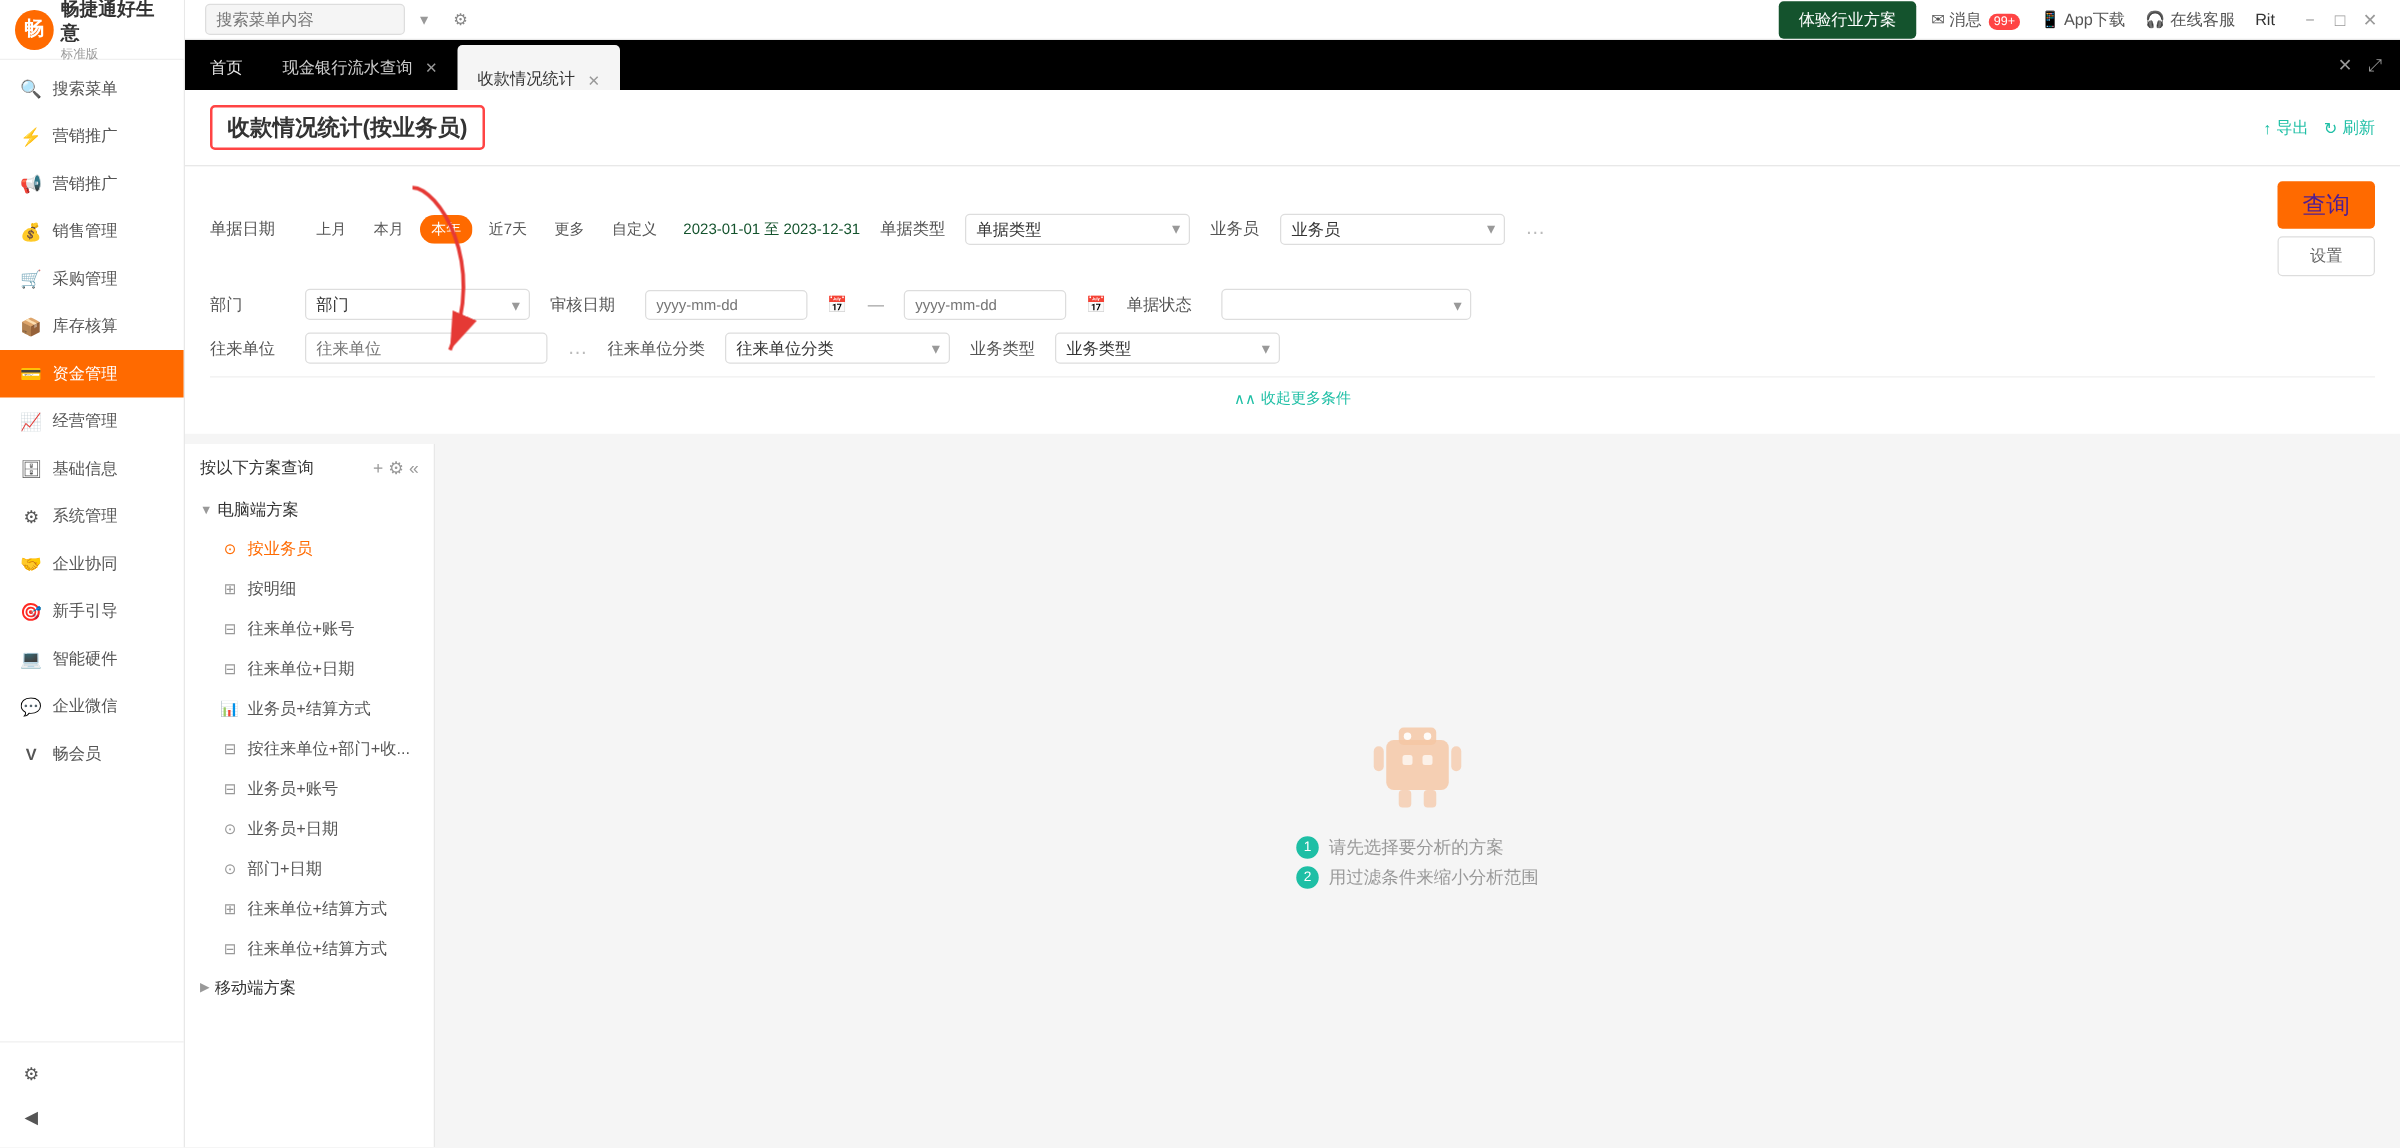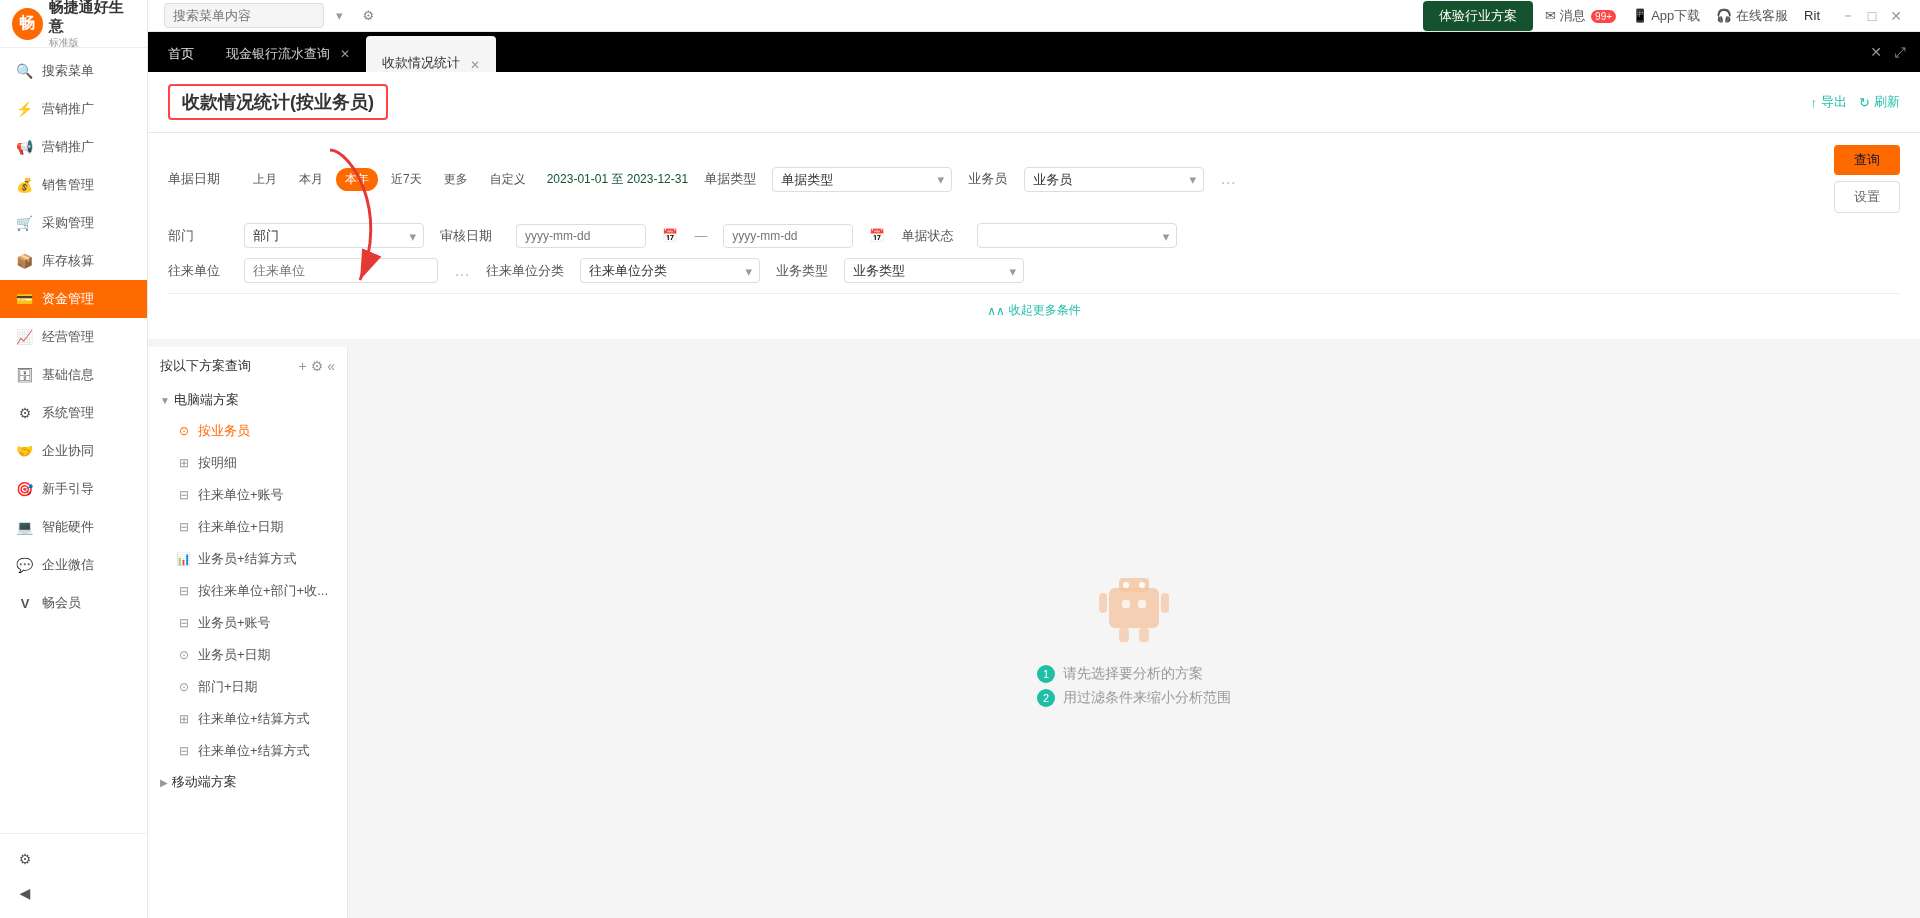--- a/index.html
+++ b/index.html
@@ -57,21 +57,21 @@
     .filter-date-group { display: flex; align-items: center; gap: 4px; }
     .date-quick-btn { padding: 2px 8px; border-radius: 3px; cursor: pointer; font-size: 12px; color: #555; border: 1px solid transparent; text-align: right; }
     .date-quick-btn.active { background: #ff6a00; color: white; border-radius: 12px; }
     .date-range { font-size: 12px; color: #14532d; margin-left: 8px; }
     .filter-select { border: 1px solid #ddd; border-radius: 4px; padding: 4px 24px 4px 8px; font-size: 13px; color: #333; background: white; cursor: pointer; min-width: 180px; appearance: none; position: relative; }
     .filter-select-wrap { position: relative; display: inline-block; }
     .filter-select-wrap::after { content: '▾'; position: absolute; right: 8px; top: 50%; transform: translateY(-50%); color: #999; pointer-events: none; }
     .filter-input { border: 1px solid #ddd; border-radius: 4px; padding: 4px 8px; font-size: 13px; color: #999; background: white; min-width: 180px; }
     .filter-input-date { border: 1px solid #ddd; border-radius: 4px; padding: 4px 8px; font-size: 12px; color: #bbb; background: white; width: 130px; }
     .filter-dash { color: #999; }
-    .btn-query { background: #ff6a00; color: #0f172a; border: none; border-radius: 4px; padding: 6px 20px; font-size: 13px; cursor: pointer; }
+    .btn-query { background: #ff6a00; color: #4c1d95; border: none; border-radius: 4px; padding: 6px 20px; font-size: 19px; cursor: pointer; }
     .btn-setting { background: white; color: #666; border: 1px solid #ddd; border-radius: 4px; padding: 6px 16px; font-size: 13px; cursor: pointer; }
 
     .filter-actions { display: flex; flex-direction: column; gap: 6px; margin-left: auto; }
 
     .collapse-bar { display: flex; justify-content: center; align-items: center; padding: 8px; color: #1ebfa5; cursor: pointer; font-size: 12px; gap: 4px; border-top: 1px solid #f0f0f0; margin-top: 4px; }
     .scheme-panel { width: 200px; background: #fff; border-right: 1px solid #e8e8e8; flex-shrink: 0; overflow-y: auto; }
     .scheme-header { display: flex; align-items: center; padding: 10px 12px; font-size: 13px; color: #333; gap: 6px; }
     .scheme-header-label { flex: 1; }
     .scheme-header-actions { display: flex; gap: 4px; color: #999; }
     .scheme-header-actions span { cursor: pointer; font-size: 14px; }

